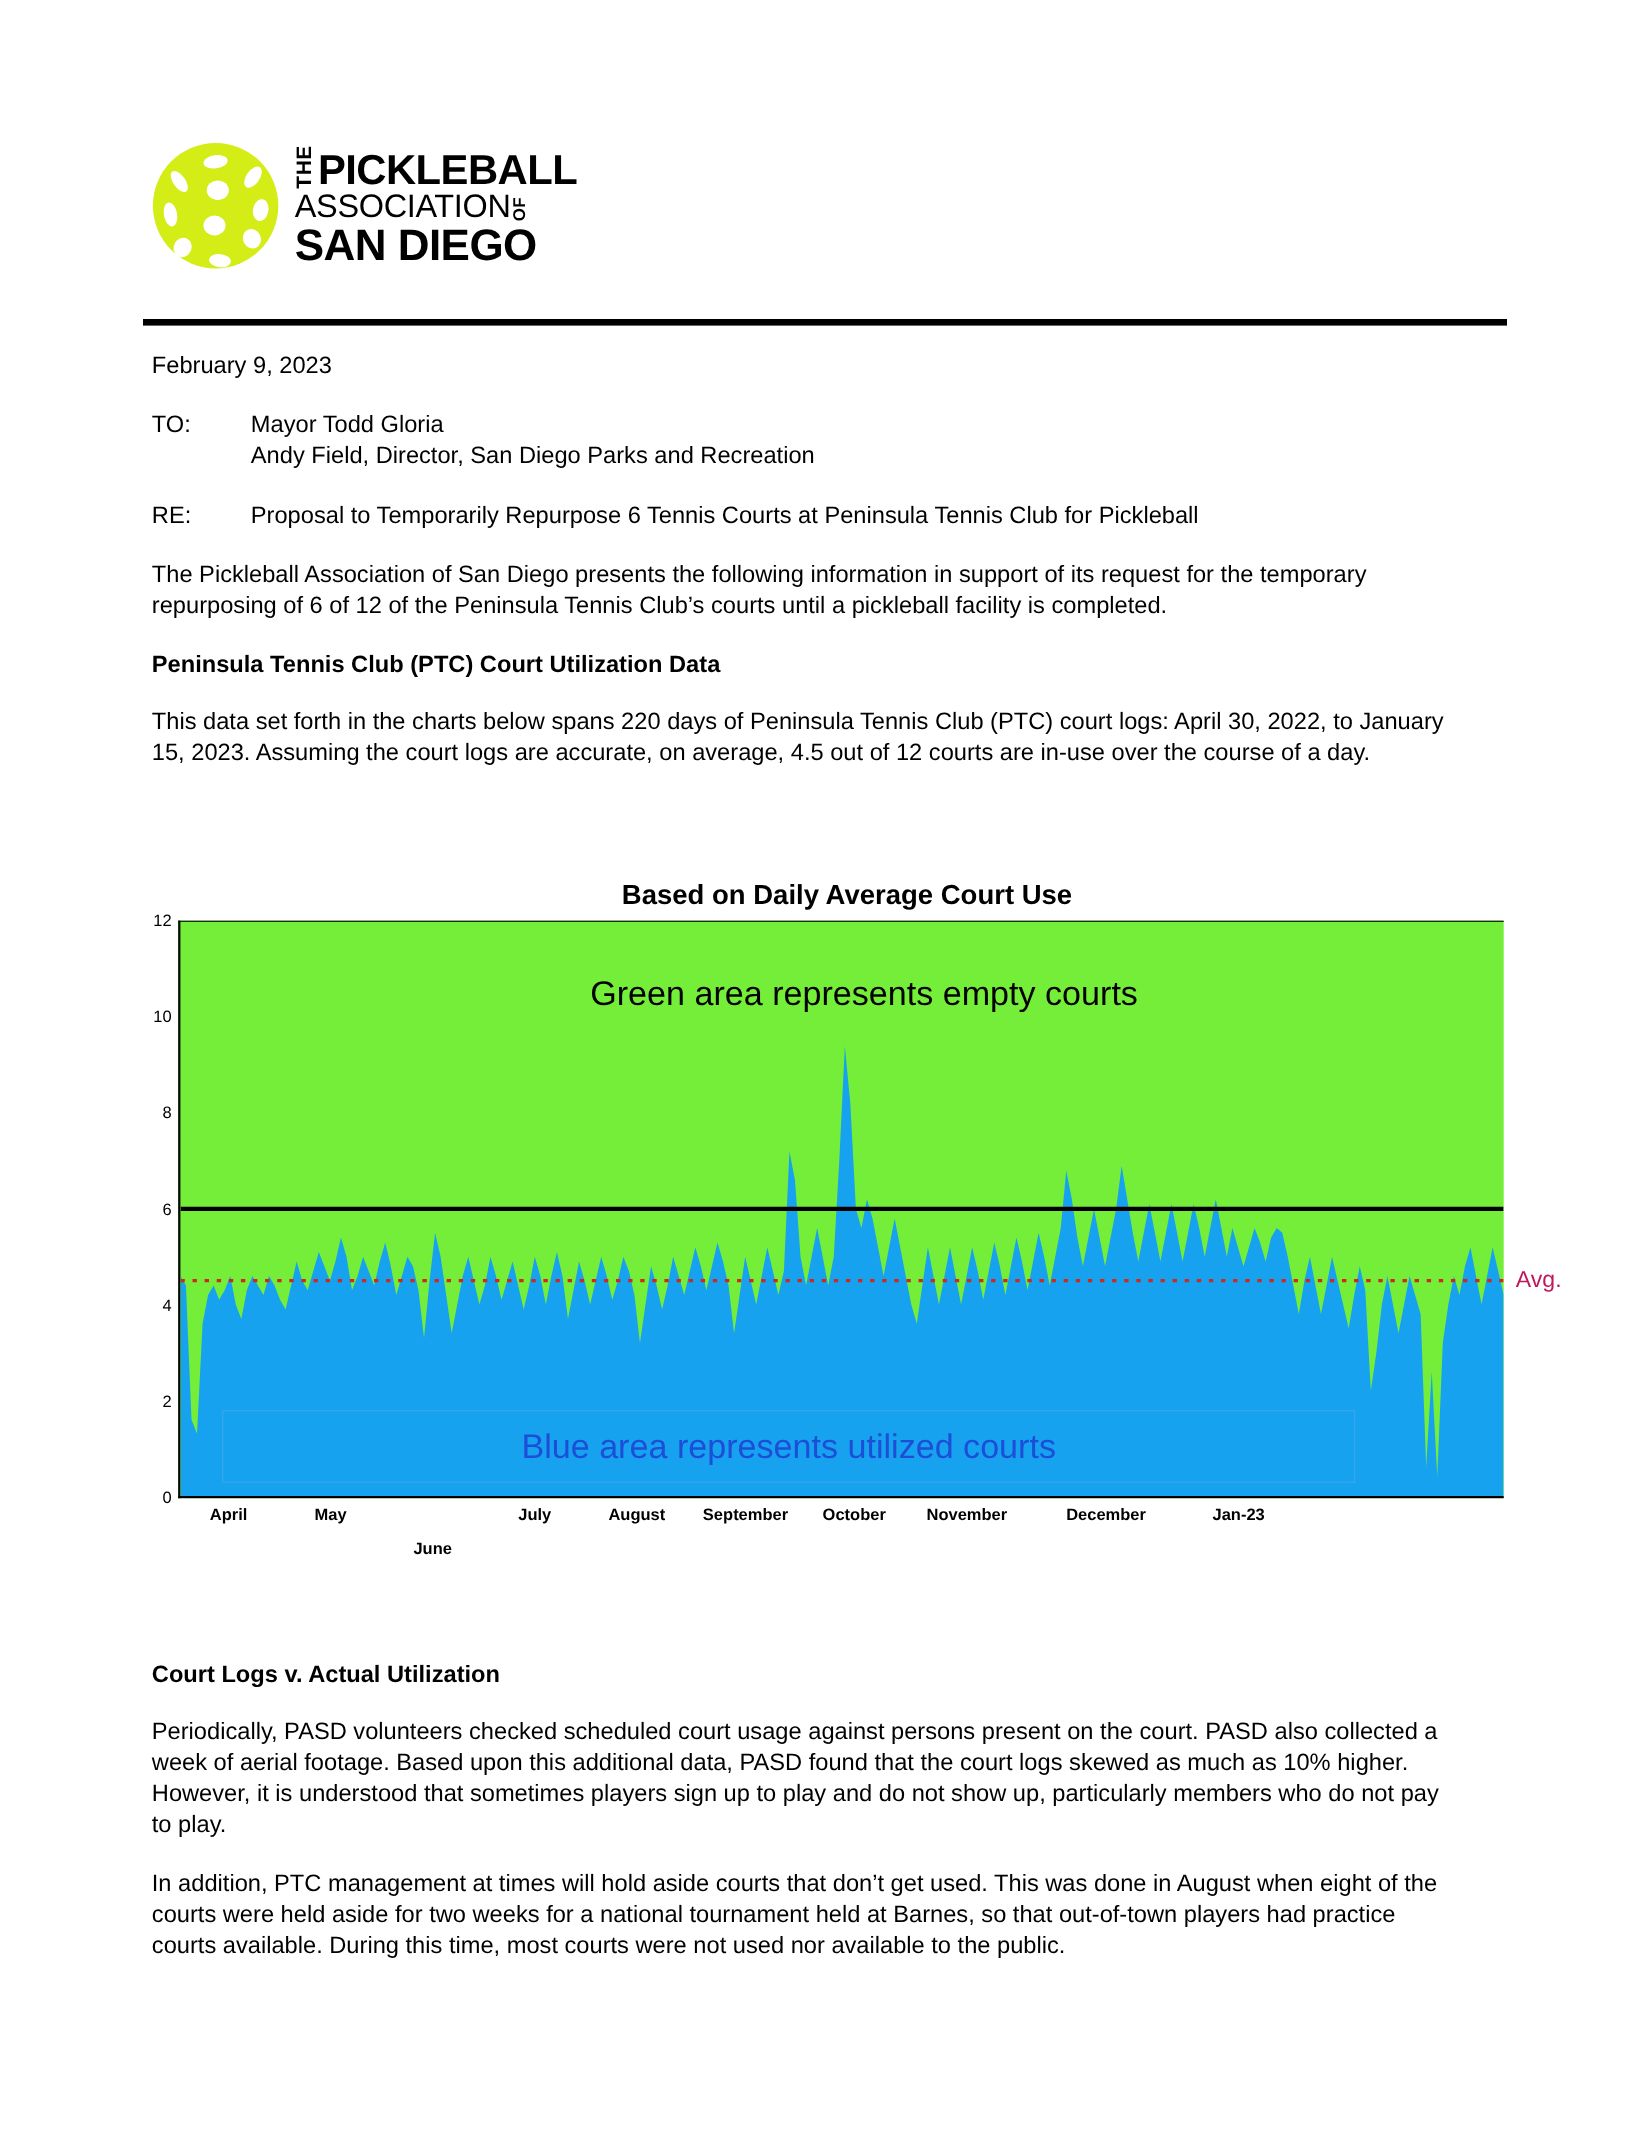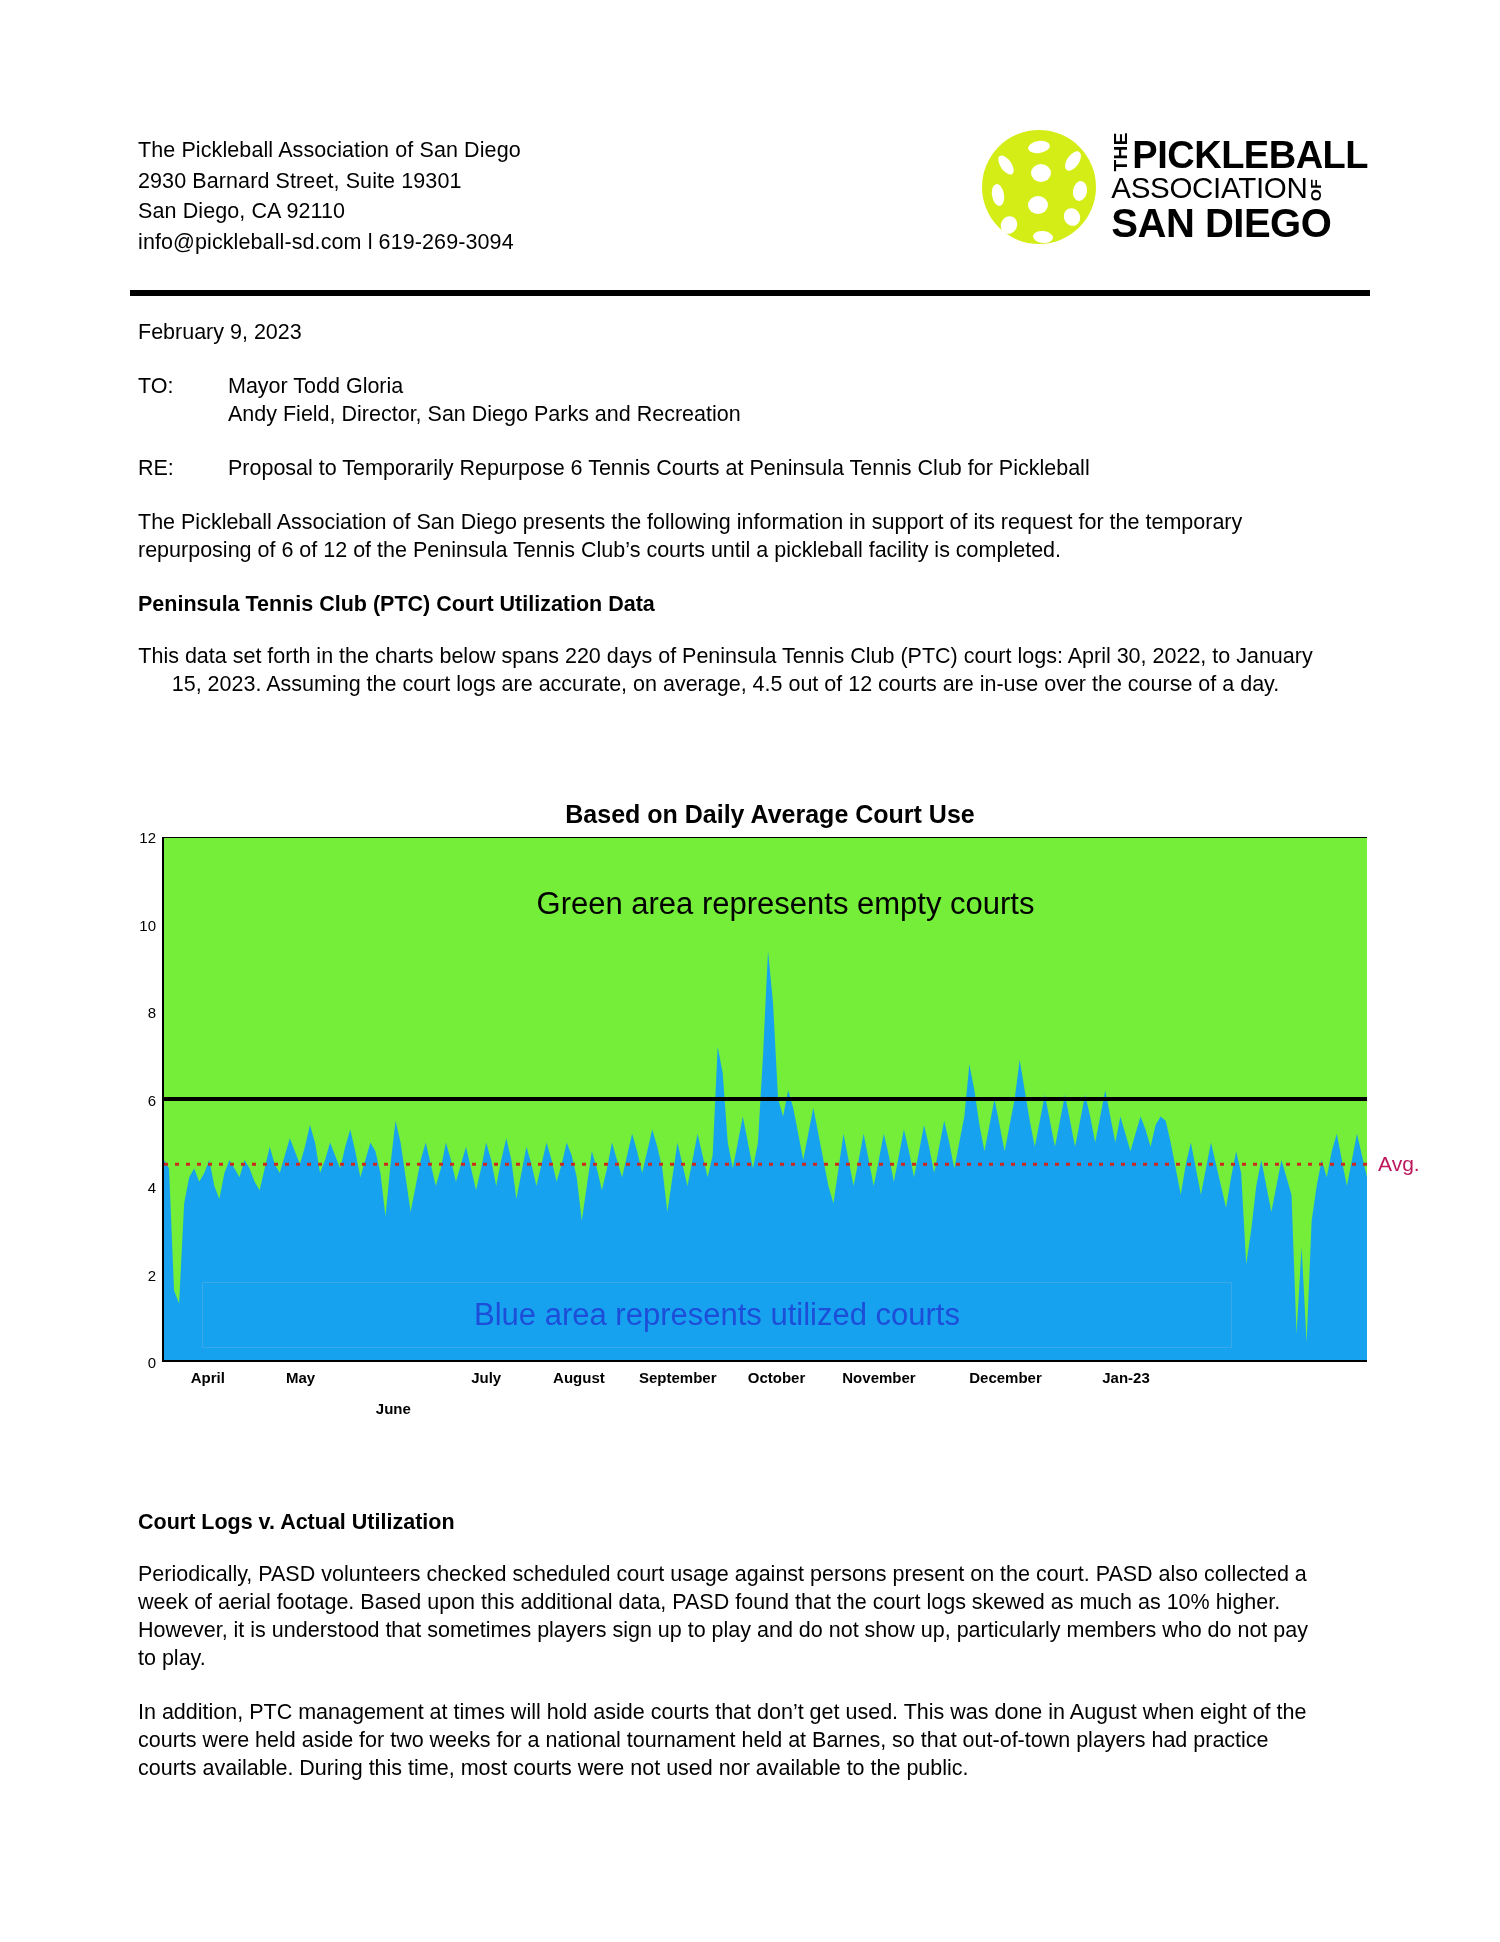--- a/index.html
+++ b/index.html
@@ -95,21 +95,21 @@
 
   
   .body-text {
     position: absolute;
     left: 138px; top: 318px;
     width: 1175px;
     font-size: 21.5px;
     line-height: 28px;
   }
   .para { margin: 0 0 26px 0; }
-  .para.tight { margin-bottom: 12px; text-align: center; }
+  .para.tight { margin-bottom: 12px; }
   .heading {
     font-weight: bold;
     font-size: 21.5px;
     margin: 0 0 24px 0;
   }
   .kv { display: flex; margin: 0 0 26px 0; }
   .kv-key { width: 90px; flex: 0 0 90px; }
   .kv-val { flex: 1; }
   .kv-val div { line-height: 28px; }
 
@@ -207,26 +207,20 @@
     font-size: 21.5px;
     line-height: 28px;
   }
 </style>
 </head>
 <body>
 
 <div class="page">
 
   <div class="letterhead">
-    <div class="addr-block">
-      <div class="addr-line">The Pickleball Association of San Diego</div>
-      <div class="addr-line">2930 Barnard Street, Suite 19301</div>
-      <div class="addr-line">San Diego, CA 92110</div>
-      <div class="addr-line">info@pickleball-sd.com l 619-269-3094</div>
-    </div>
 
     <div class="logo">
       <div class="ball-wrap">
         <svg viewBox="0 0 116 116" width="116" height="116" aria-hidden="true">
           <circle cx="58" cy="58" r="57" fill="#d4ed17"></circle>
           <ellipse cx="58" cy="18" rx="11" ry="6" fill="#ffffff" transform="rotate(-8 58 18)"></ellipse>
           <ellipse cx="92" cy="32" rx="6" ry="11" fill="#ffffff" transform="rotate(35 92 32)"></ellipse>
           <ellipse cx="25" cy="36" rx="5.5" ry="11" fill="#ffffff" transform="rotate(-35 25 36)"></ellipse>
           <ellipse cx="60" cy="44" rx="10" ry="9" fill="#ffffff"></ellipse>
           <ellipse cx="99" cy="62" rx="7" ry="10" fill="#ffffff" transform="rotate(10 99 62)"></ellipse>

